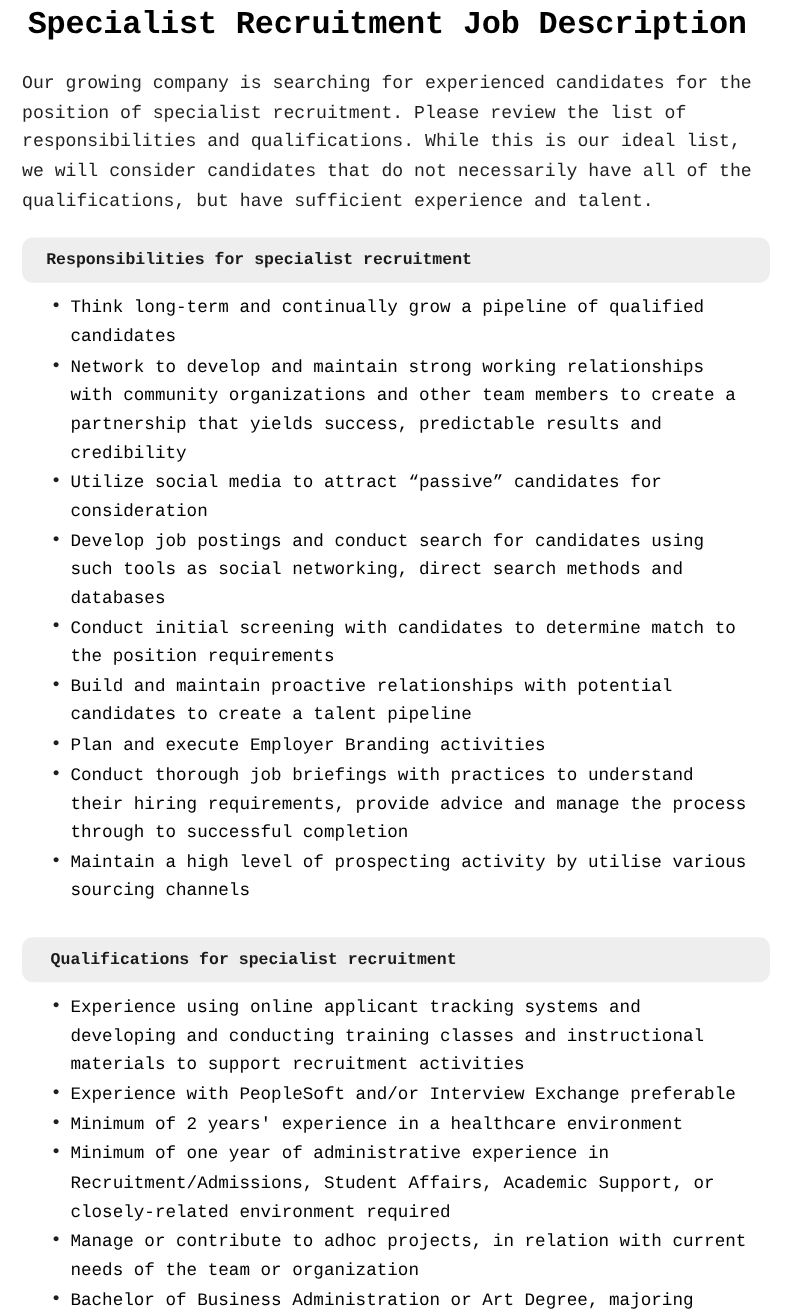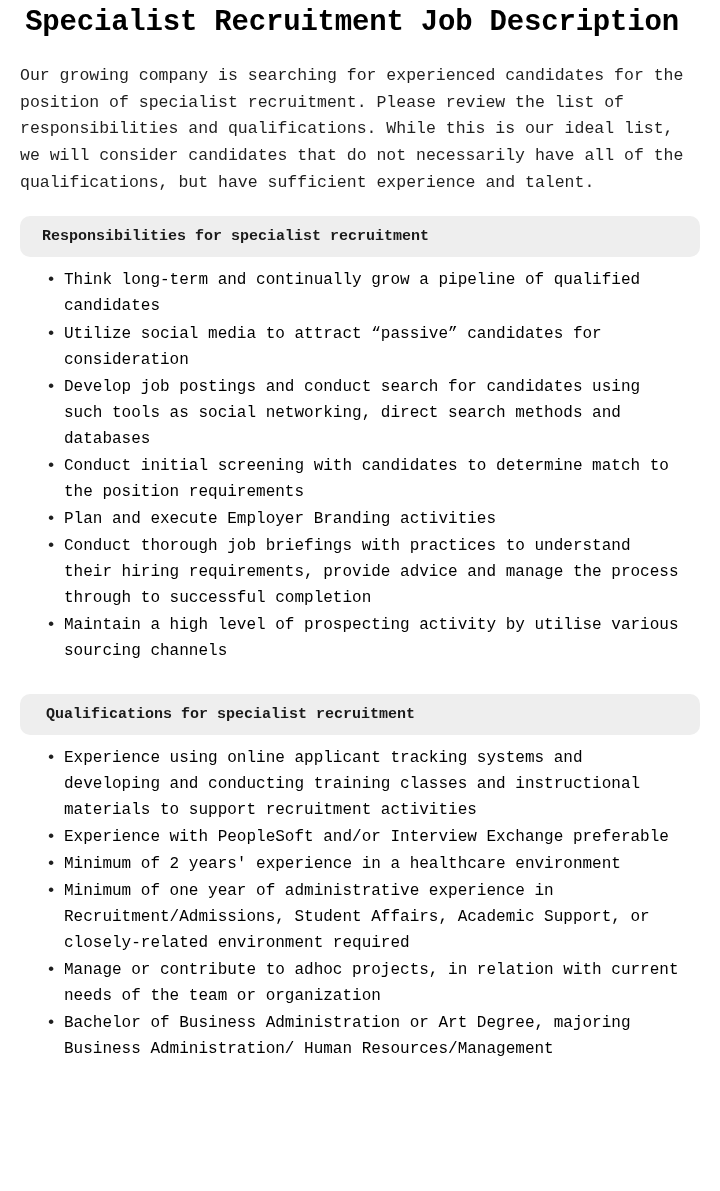--- a/index.html
+++ b/index.html
@@ -85,23 +85,25 @@
 
   <h1 class="doc-title">Specialist Recruitment Job Description</h1>
 
   <p class="intro">Our growing company is searching for experienced candidates for the position of specialist recruitment. Please review the list of responsibilities and qualifications. While this is our ideal list, we will consider candidates that do not necessarily have all of the qualifications, but have sufficient experience and talent.</p>
 
   <div class="section-head">Responsibilities for specialist recruitment</div>
 
   <div class="list-wrap">
     <ul class="bullets">
       <li>Think long-term and continually grow a pipeline of qualified candidates</li>
+      <li>Network to develop and maintain strong working relationships with community organizations and other team members to create a partnership that yields success, predictable results and credibility</li>
       <li>Utilize social media to attract “passive” candidates for consideration</li>
       <li>Develop job postings and conduct search for candidates using such tools as social networking, direct search methods and databases</li>
       <li>Conduct initial screening with candidates to determine match to the position requirements</li>
+      <li>Build and maintain proactive relationships with potential candidates to create a talent pipeline</li>
       <li>Plan and execute Employer Branding activities</li>
       <li>Conduct thorough job briefings with practices to understand their hiring requirements, provide advice and manage the process through to successful completion</li>
       <li>Maintain a high level of prospecting activity by utilise various sourcing channels</li>
     </ul>
   </div>
 
   <div class="section-head second">Qualifications for specialist recruitment</div>
 
   <div class="list-wrap">
     <ul class="bullets">

